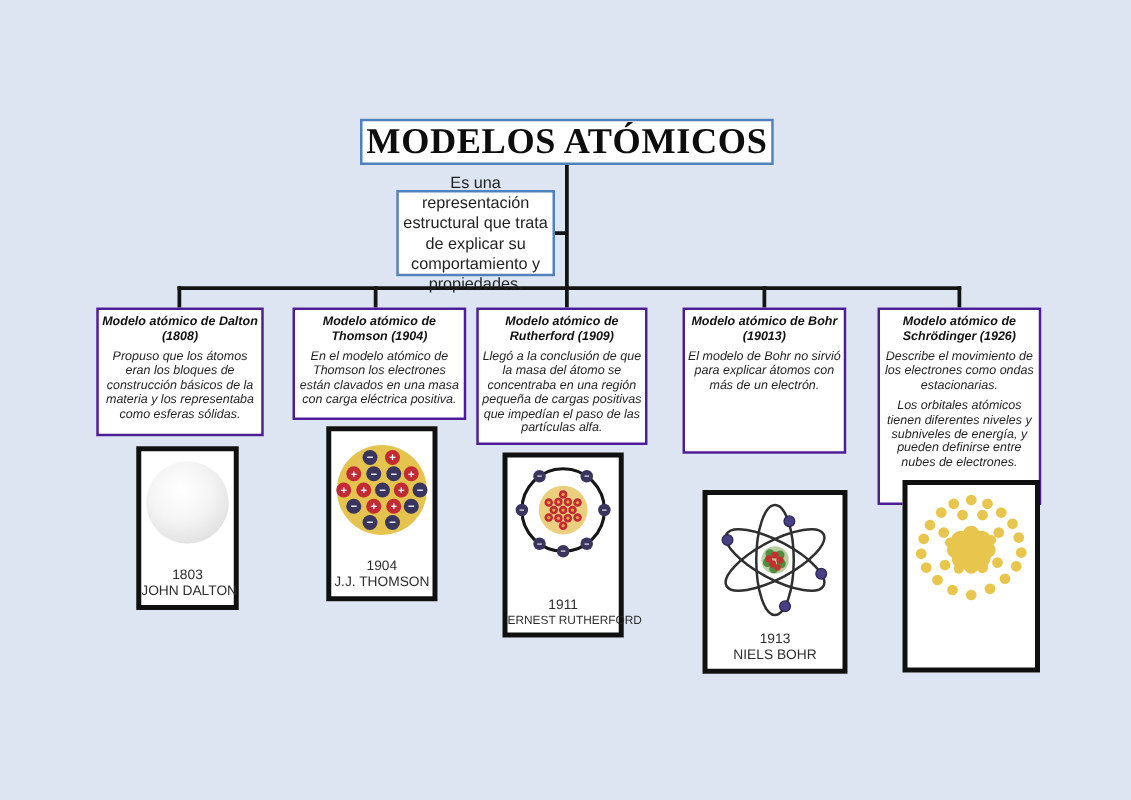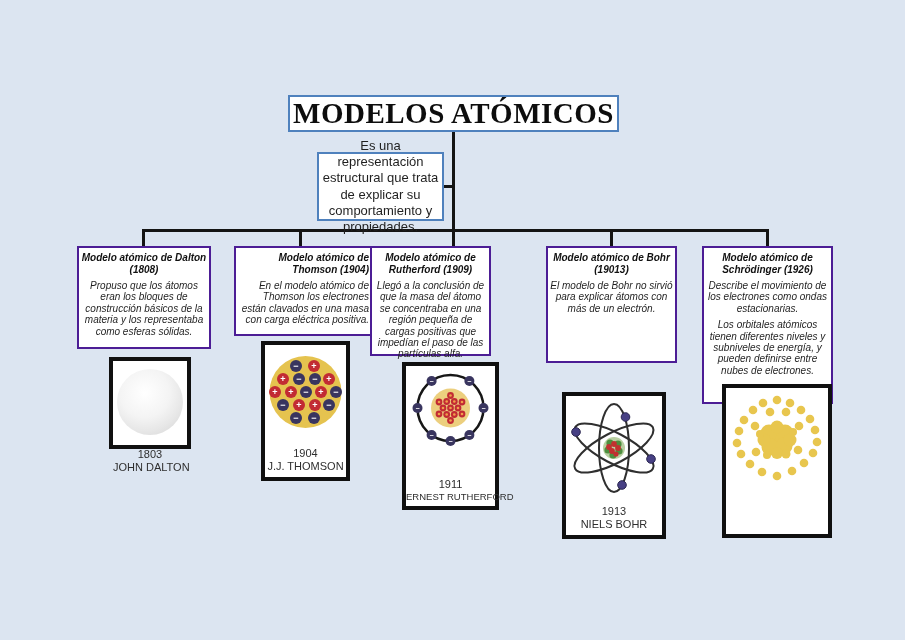--- a/index.html
+++ b/index.html
@@ -69,39 +69,39 @@
   </div>
 
   <div class="desc-box">
     <span>Es una representación estructural que trata de explicar su comportamiento y propiedades.</span>
   </div>
 
   <div class="model-box" style="left:77px; top:246px; width:134px; height:103px;">
     <h3>Modelo atómico de Dalton (1808)</h3>
     <p>Propuso que los átomos eran los bloques de construcción básicos de la materia y los representaba como esferas sólidas.</p>
   </div>
-  <div class="frame" style="left:109px; top:357px; width:82px; height:92px;">
+  <div class="frame" style="left:109px; top:357px; width:82px; height:131px;">
     <svg width="74" height="86" viewBox="0 0 74 86">
       <defs>
         <radialGradient id="sphereGrad" cx="42%" cy="36%" r="68%">
           <stop offset="0%" stop-color="#ffffff"></stop>
           <stop offset="55%" stop-color="#f4f4f4"></stop>
           <stop offset="85%" stop-color="#e7e7e7"></stop>
           <stop offset="100%" stop-color="#dfdfdf"></stop>
         </radialGradient>
       </defs>
       <circle cx="37" cy="41" r="33" fill="url(#sphereGrad)"></circle>
     </svg>
     <div class="caption">
       <div class="cap-year">1803</div>
       <div class="cap-name">JOHN DALTON</div>
     </div>
   </div>
 
-  <div class="model-box" style="left:234px; top:246px; width:139px; height:90px;text-align:right;">
+  <div class="model-box" style="left:234px; top:246px; width:139px; height:90px;">
     <h3>Modelo atómico de Thomson (1904)</h3>
     <p>En el modelo atómico de Thomson los electrones están clavados en una masa con carga eléctrica positiva.</p>
   </div>
   <div class="frame" style="left:261px; top:341px; width:89px; height:140px;">
     <svg width="81" height="95" viewBox="0 0 81 95" font-family="Liberation Sans, sans-serif" text-anchor="middle" font-weight="bold">
       <circle cx="40.5" cy="47" r="36" fill="#e5c34f"></circle>
       <g>
         <circle cx="31" cy="21" r="6" fill="#39355f"></circle>
           <text x="31" y="24" font-size="9" fill="#fff">−</text>
         <circle cx="49" cy="21" r="6" fill="#c22b33"></circle>
@@ -137,21 +137,21 @@
         <circle cx="49" cy="73" r="6" fill="#39355f"></circle>
           <text x="49" y="76" font-size="9" fill="#fff">−</text>
       </g>
     </svg>
     <div class="caption">
       <div class="cap-year">1904</div>
       <div class="cap-name">J.J. THOMSON</div>
     </div>
   </div>
 
-  <div class="model-box" style="left:370px; top:246px; width:121px; height:110px;">
+  <div class="model-box" style="left:381px; top:246px; width:137px; height:110px;">
     <h3>Modelo atómico de Rutherford (1909)</h3>
     <p>Llegó a la conclusión de que la masa del átomo se concentraba en una región pequeña de cargas positivas que impedían el paso de las partículas alfa.</p>
   </div>
   <div class="frame" style="left:402px; top:362px; width:97px; height:148px;">
     <svg width="89" height="88" viewBox="0 0 89 88" font-family="Liberation Sans, sans-serif" text-anchor="middle" font-weight="bold">
       <circle cx="44.5" cy="42" r="33" fill="none" stroke="#161616" stroke-width="2.5"></circle>
       <circle cx="44.5" cy="42" r="19.5" fill="#eccf7e"></circle>
       <g>
         <circle cx="44.5" cy="42" r="3.4" fill="#c22b33"></circle>
           <circle cx="44.5" cy="42" r="1.3" fill="#f0a04a"></circle>
@@ -200,21 +200,21 @@
     <div class="caption small-name">
       <div class="cap-year">1911</div>
       <div class="cap-name">ERNEST RUTHERFORD</div>
     </div>
   </div>
 
   <div class="model-box" style="left:546px; top:246px; width:131px; height:117px;">
     <h3>Modelo atómico de Bohr (19013)</h3>
     <p>El modelo de Bohr no sirvió para explicar átomos con más de un electrón.</p>
   </div>
-  <div class="frame" style="left:562px; top:392px; width:104px; height:147px;">
+  <div class="frame" style="left:562px; top:392px; width:116px; height:147px;">
     <svg width="104" height="104" viewBox="0 0 104 104">
       <g fill="none" stroke="#2f2f2f" stroke-width="2">
         <ellipse cx="52" cy="52" rx="15" ry="44"></ellipse>
         <ellipse cx="52" cy="52" rx="15" ry="44" transform="rotate(62 52 52)"></ellipse>
         <ellipse cx="52" cy="52" rx="15" ry="44" transform="rotate(-62 52 52)"></ellipse>
       </g>
       <g>
         <circle cx="52" cy="52" r="11" fill="#b9cfa1"></circle>
         <circle cx="48" cy="47" r="3.6" fill="#4c8f3f"></circle>
         <circle cx="56" cy="48" r="3.6" fill="#4c8f3f"></circle>

